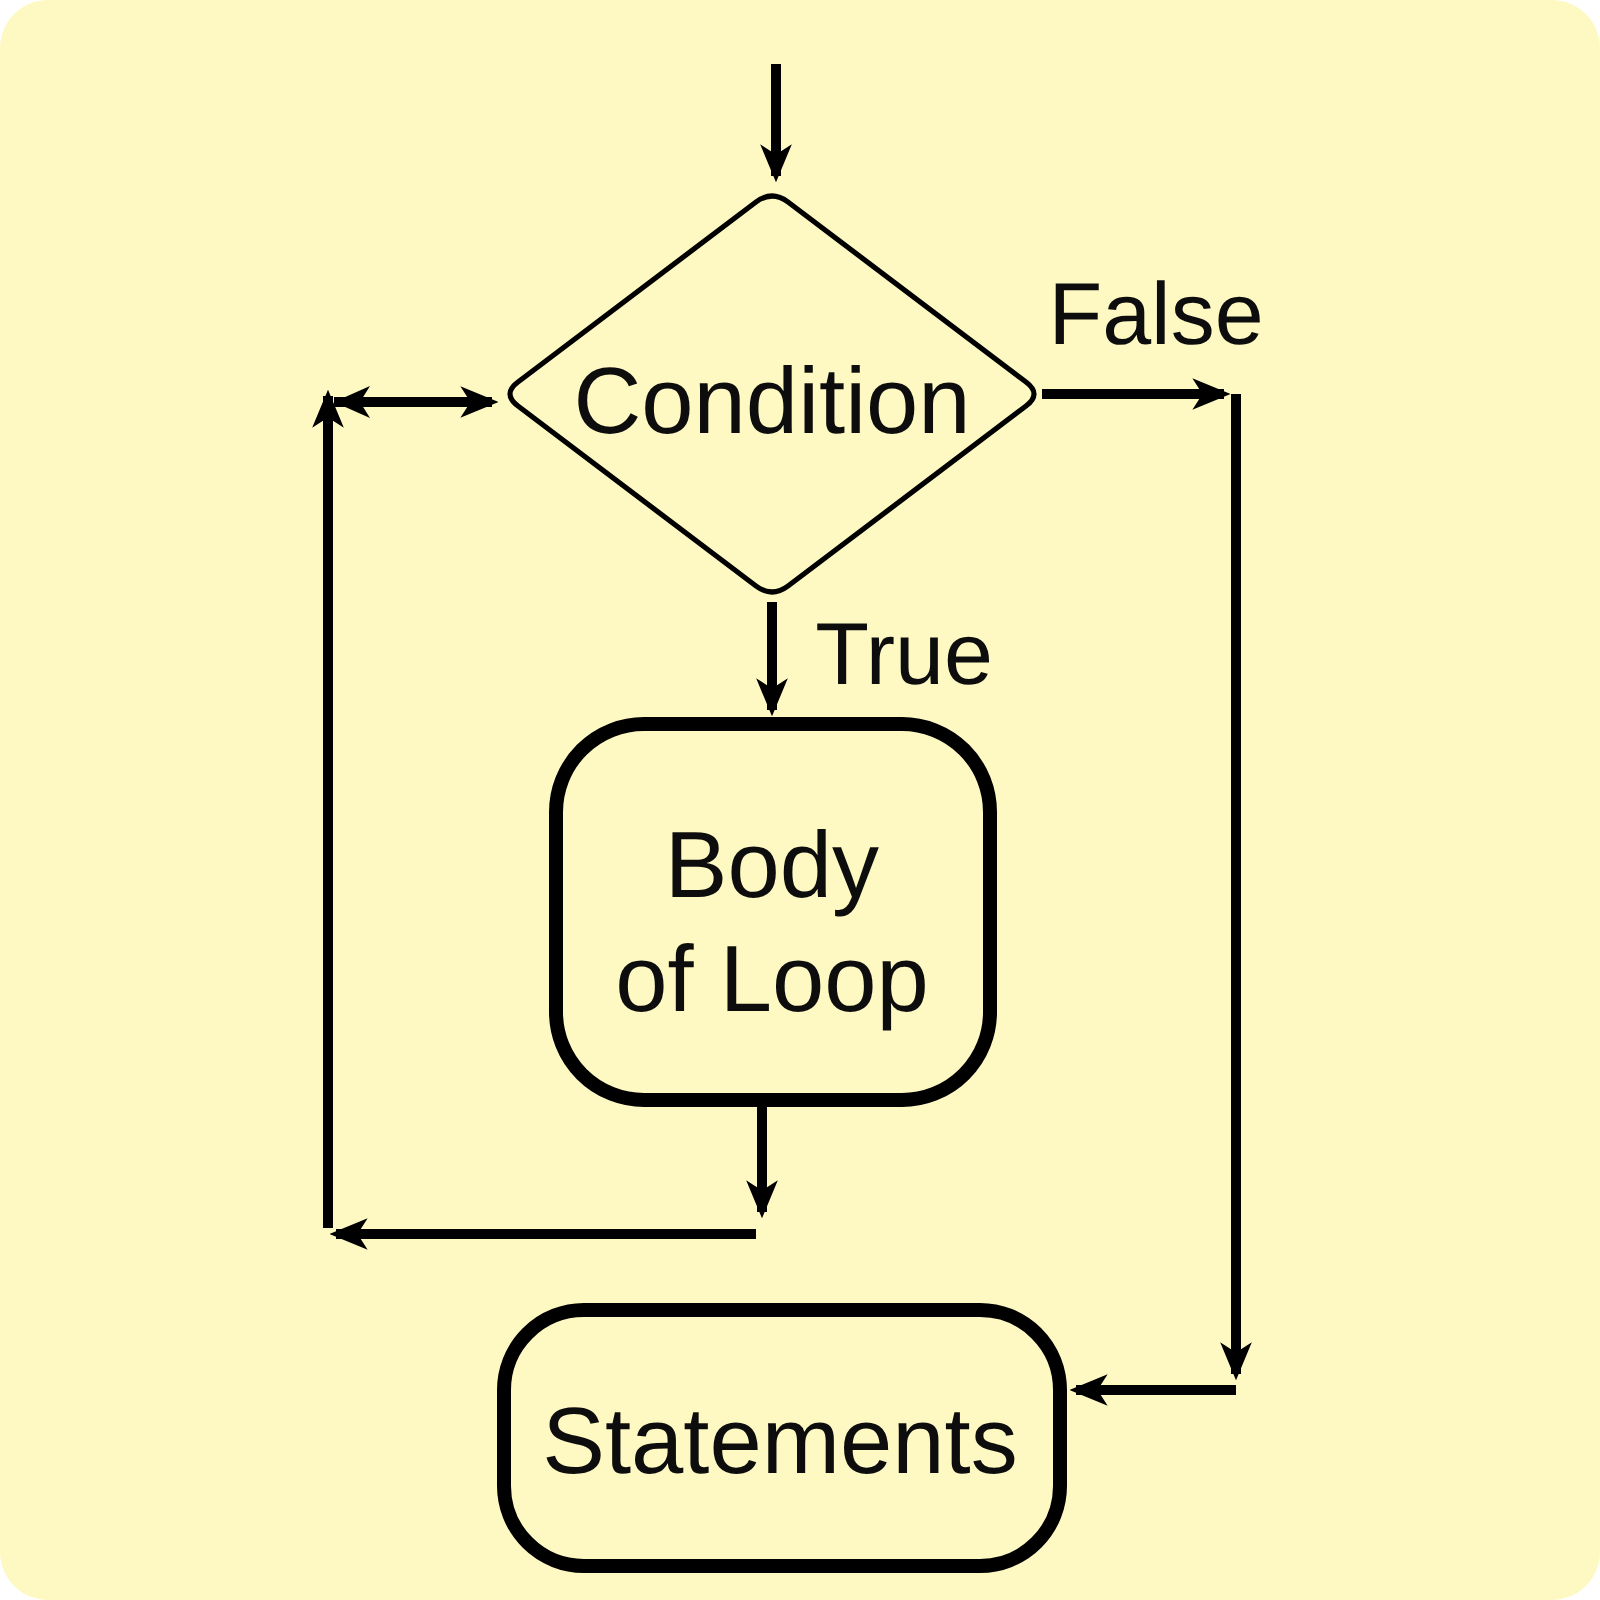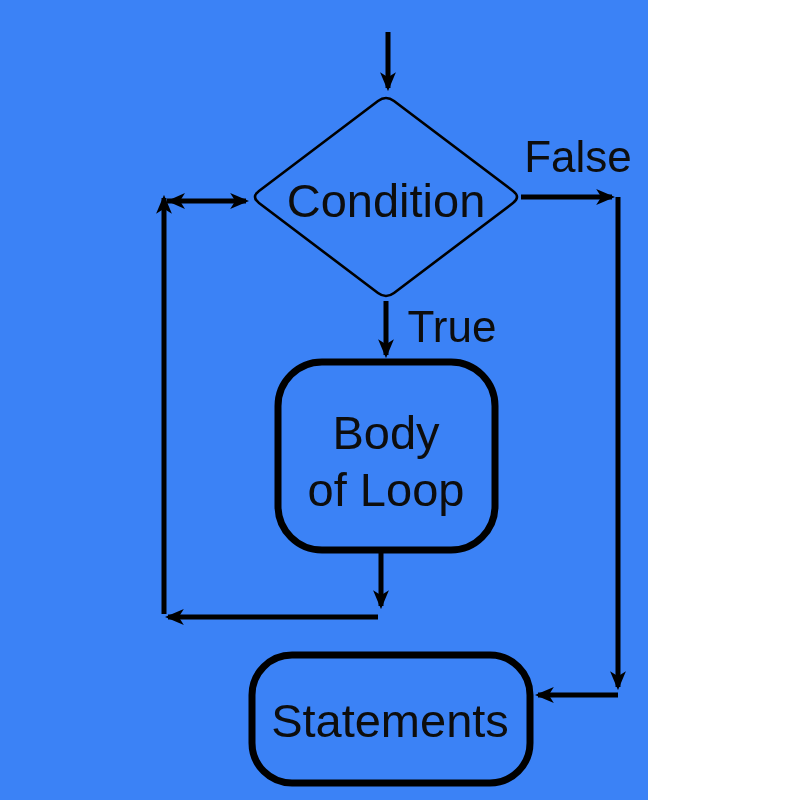--- a/index.html
+++ b/index.html
@@ -5,24 +5,25 @@
   html, body {
     margin: 0;
     padding: 0;
     width: 800px;
     height: 800px;
     background: #ffffff;
     font-family: "Liberation Sans", sans-serif;
   }
   .canvas {
     position: relative;
-    width: 648px;
+    width: 800px;
     height: 800px;
-    background: #3b82f6;
+    background: #fef9c3;
     overflow: hidden;
+    border-radius: 24px;
   }
   svg text {
     font-family: "Liberation Sans", sans-serif;
     fill: #0d0d0d;
   }
   .node-label   { font-size: 47px; }
   .edge-label   { font-size: 44px; }
   .shape-thick  { fill: none; stroke: #000000; stroke-width: 7; }
   .shape-thin   { fill: none; stroke: #000000; stroke-width: 2.6; }
   .edge-line    { fill: none; stroke: #000000; stroke-width: 5; }

